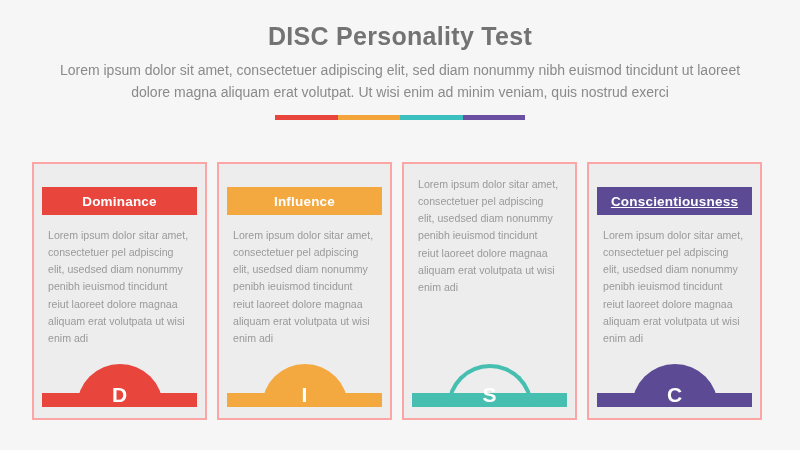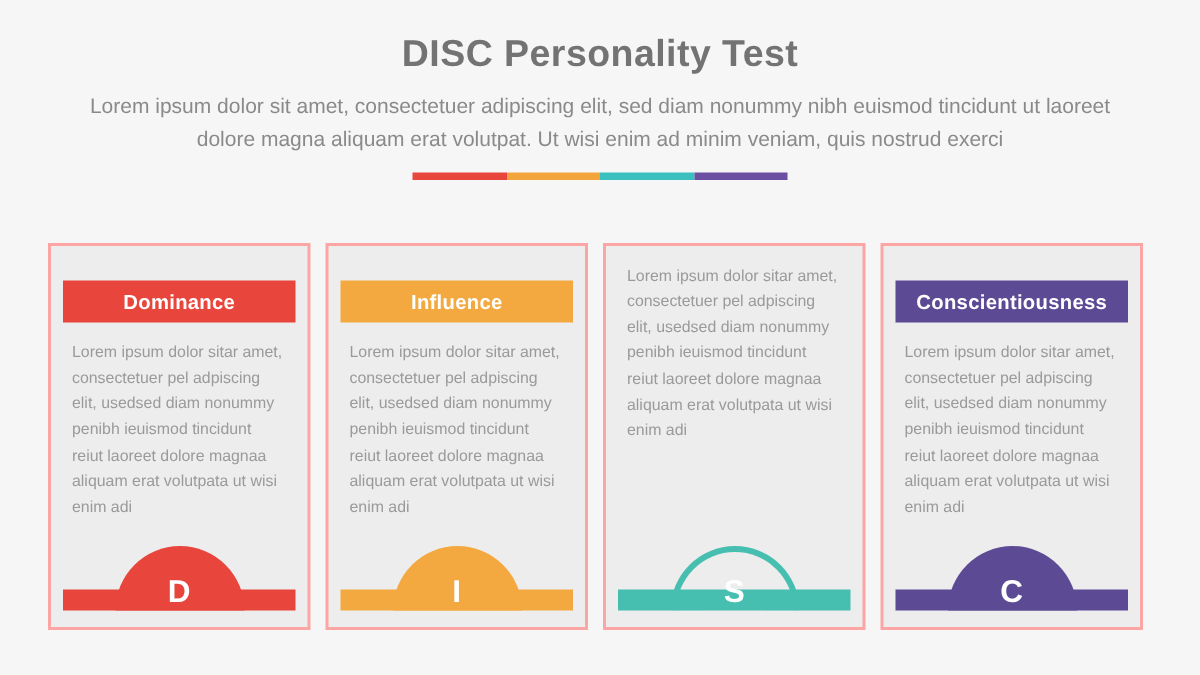--- a/index.html
+++ b/index.html
@@ -180,21 +180,21 @@
       <div class="card-inner">
         <div class="card-body">Lorem ipsum dolor sitar amet, consectetuer pel adpiscing elit, usedsed diam nonummy penibh ieuismod tincidunt reiut laoreet dolore magnaa aliquam erat volutpata ut wisi enim adi</div>
         <div class="arch" id="arch2" style="border-color: rgb(70, 191, 176);"></div>
         <div class="card-foot" id="foot2" style="background: rgb(70, 191, 176);"></div>
         <div class="letter" id="let2" style="color: rgb(255, 255, 255);">S</div>
       </div>
     </div>
 
     <div class="card">
       <div class="card-inner">
-        <div class="card-head" id="head3" style="background: rgb(92, 75, 148);">Conscientiousness</div>
+        <div class="card-head" id="head3" style="background: rgb(92, 75, 148); text-decoration: underline;">Conscientiousness</div>
         <div class="card-body">Lorem ipsum dolor sitar amet, consectetuer pel adpiscing elit, usedsed diam nonummy penibh ieuismod tincidunt reiut laoreet dolore magnaa aliquam erat volutpata ut wisi enim adi</div>
         <div class="arch-fill" id="archfill3" style="background: rgb(92, 75, 148);"></div>
         <div class="card-foot" id="foot3" style="background: rgb(92, 75, 148);"></div>
         <div class="letter">C</div>
       </div>
     </div>
 
   </div>
 </div>
 

